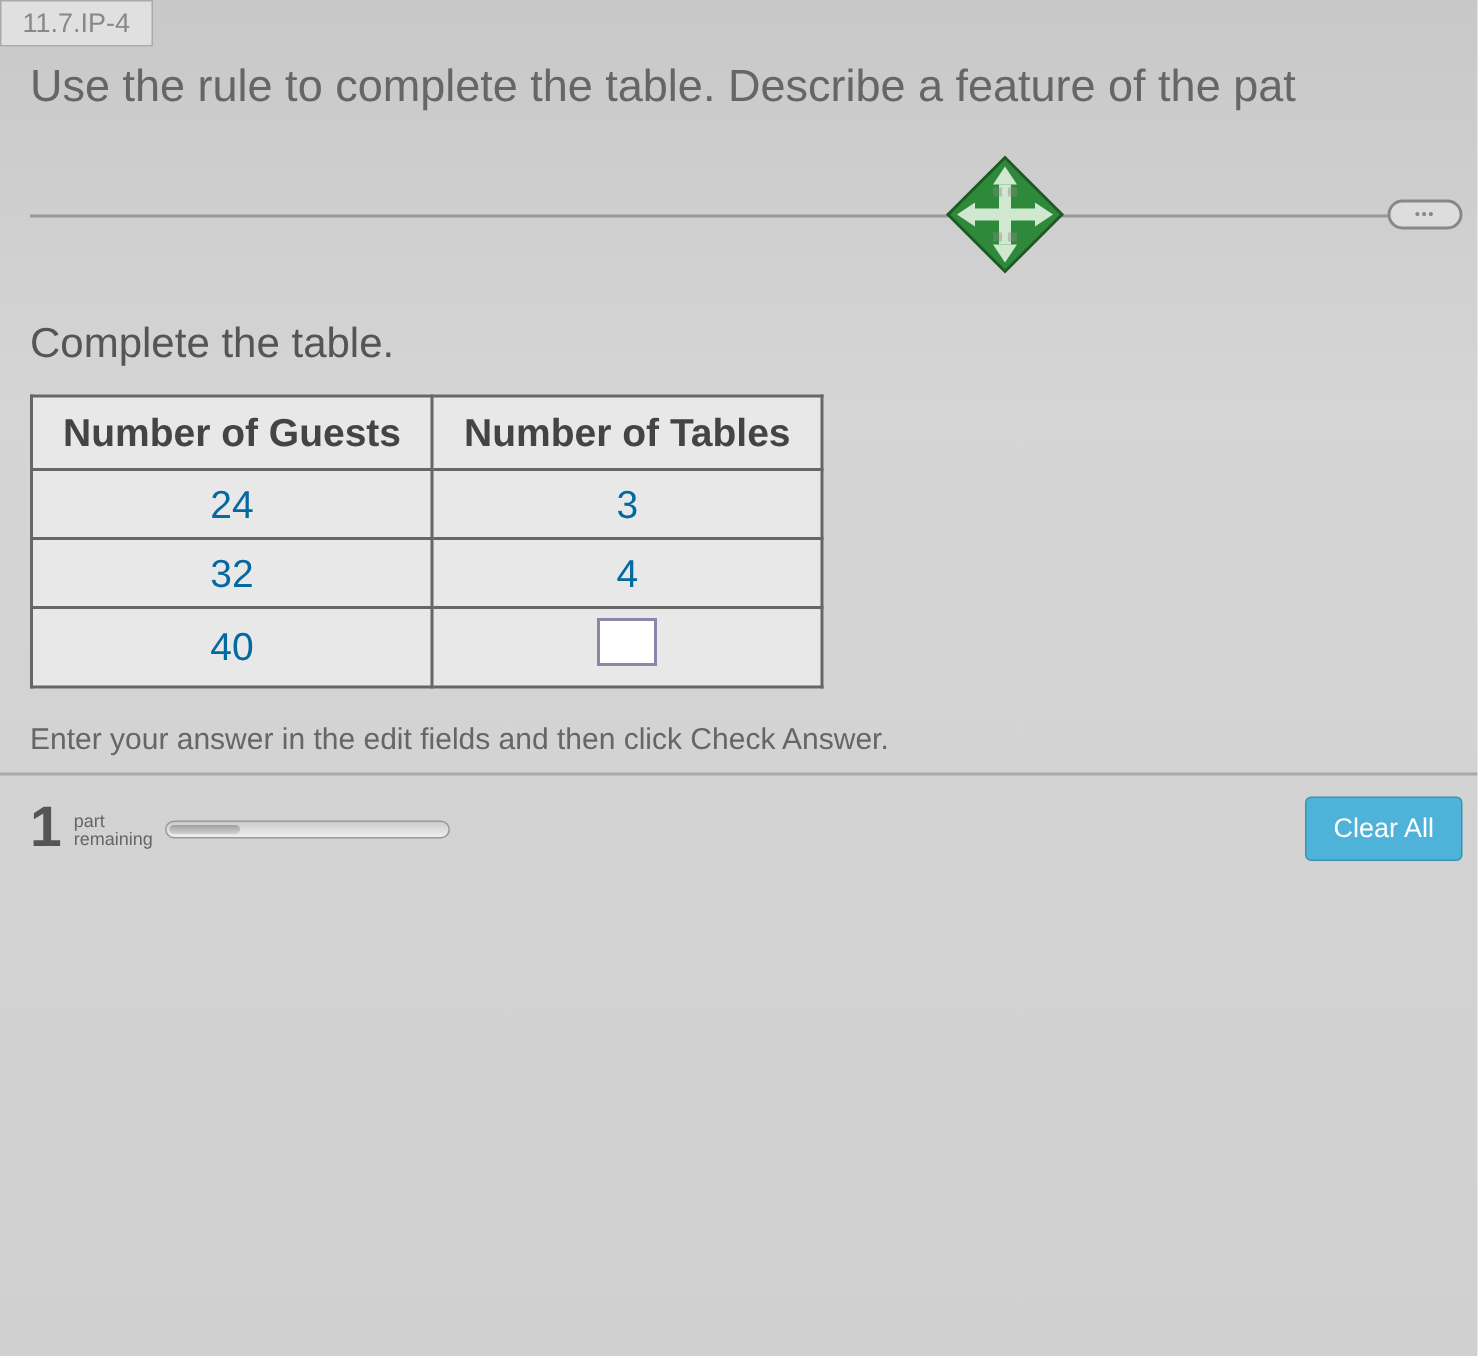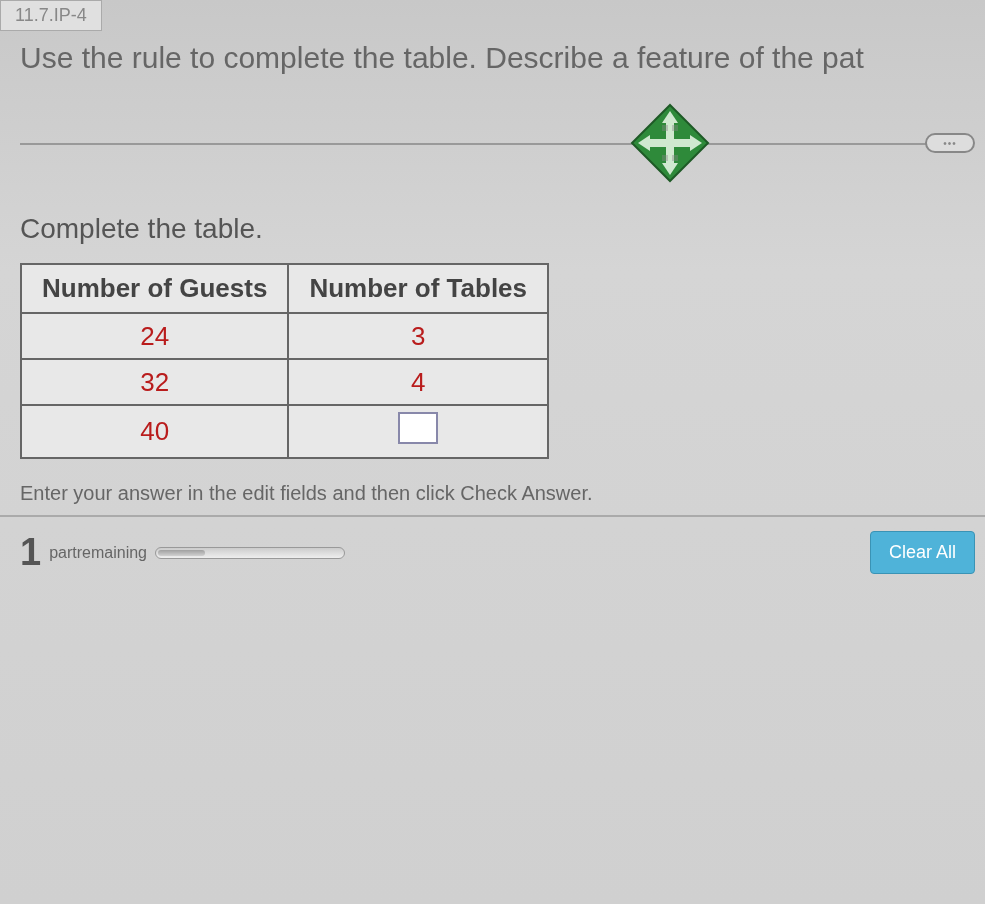--- a/index.html
+++ b/index.html
@@ -93,21 +93,21 @@
       padding: 8px 20px;
       font-size: 26px;
       font-weight: 700;
       color: #444;
       text-align: center;
     }
     .data-table td {
       border: 2px solid #666;
       padding: 6px 20px;
       font-size: 26px;
-      color: #b91c1c;
+      color: #0369a1;
       text-align: center;
       height: 46px;
     }
     .input-cell {
       width: 40px;
       height: 32px;
       border: 2px solid #88a;
       background: #fff;
       display: inline-block;
     }
@@ -129,22 +129,23 @@
       align-items: center;
       gap: 8px;
     }
     .big1 {
       font-size: 38px;
       font-weight: 700;
       color: #555;
     }
     .part-stack {
       display: flex;
+      flex-direction: column;
       line-height: 1;
-      font-size: 16px;
+      font-size: 12px;
       color: #666;
       font-weight: 500;
     }
     .progress-bar {
       width: 190px;
       height: 12px;
       border: 1px solid #999;
       border-radius: 6px;
       background: linear-gradient(180deg,#ccc,#eee);
       position: relative;

